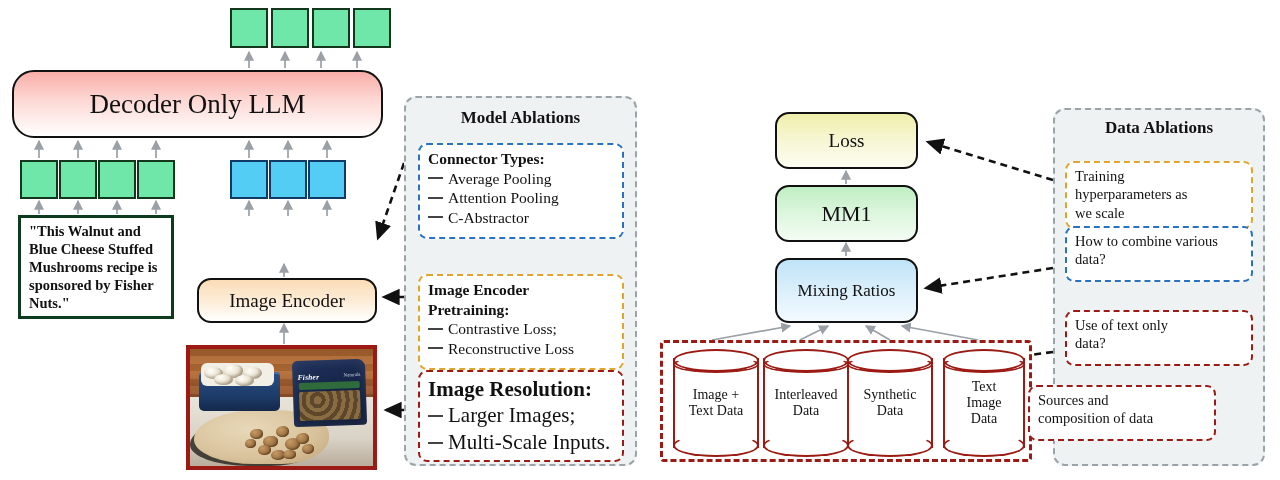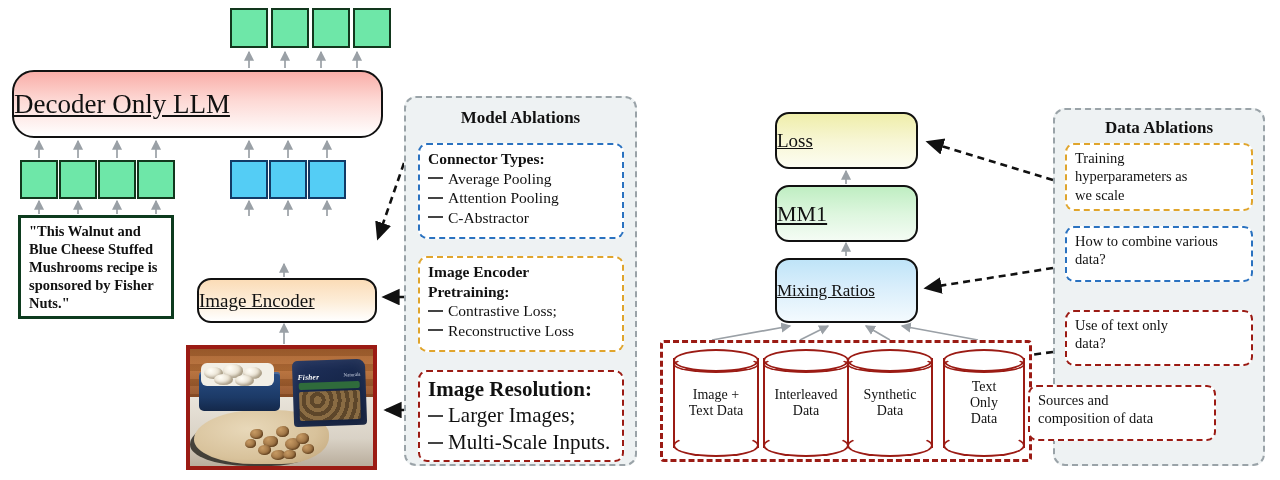--- a/index.html
+++ b/index.html
@@ -7,22 +7,22 @@
        font-family:"Liberation Serif","DejaVu Serif",serif;}
   #stage{position:relative;width:1280px;height:480px;background:#fff;}
 
   
   .tok{position:absolute;box-sizing:border-box;}
   .tok-green{background:#6ee7a8;border:2px solid #12371d;}
   .tok-blue{background:#54cdf5;border:2px solid #123a66;}
 
   
   .blk{position:absolute;box-sizing:border-box;border:2px solid #111;
-       border-radius:14px;display:flex;align-items:center;justify-content:flex-start;
-       text-align:center;color:#111;text-decoration:underline;}
+       border-radius:14px;display:flex;align-items:center;justify-content:center;
+       text-align:center;color:#111;}
   .blk.llm{border-radius:22px;font-size:27px;
        background:linear-gradient(180deg,#f9aea8 0%,#fdd9d5 45%,#ffffff 100%);}
   .blk.vl{font-size:19px;
        background:linear-gradient(180deg,#dfeaf7 0%,#eef4fb 50%,#ffffff 100%);}
   .blk.ie{font-size:19px;
        background:linear-gradient(180deg,#fbdcb7 0%,#fdeeda 55%,#ffffff 100%);}
   .blk.loss{font-size:19px;
        background:linear-gradient(180deg,#efeeaa 0%,#f7f6d4 50%,#fdfdf2 100%);}
   .blk.mm1{font-size:22px;
        background:linear-gradient(180deg,#bfeec2 0%,#ddf6de 50%,#f4fcf4 100%);}
@@ -74,21 +74,21 @@
 
   
   .panel{position:absolute;box-sizing:border-box;border:2px dashed #9aa3a8;
        border-radius:12px;background:#eef2f3;}
   .panel-title{position:absolute;left:0;right:0;text-align:center;
        font-weight:700;font-size:17px;color:#111;}
 
   .card{position:absolute;box-sizing:border-box;border-radius:9px;background:#fff;
        padding:4px 8px;line-height:1.26;color:#111;}
   .card.blue{border:2.5px dashed #2a72c0;}
-  .card.orange{border:2.5px dashed #e0a52c;}
+  .card.orange{border:2.5px dashed #e0a52c;margin-top:18px;}
   .card.red{border:2.5px dashed #9b1b14;}
   .card .hd{font-weight:700;}
   .card .li{white-space:nowrap;}
   .dash{display:inline-block;width:15px;border-top:2px solid #444;
        vertical-align:middle;margin-right:5px;margin-bottom:3px;}
 
   
   .datacont{position:absolute;box-sizing:border-box;border:3px dashed #9b1b14;
        border-radius:4px;background:#fff;}
 
@@ -310,21 +310,21 @@
       </div>
     </div>
 
     <div class="cyl" style="left:280px;top:6px;width:82px;height:108px;">
       <div class="body"></div>
         <div class="top"></div>
         <div class="band"></div>
         <div class="bot"></div>
       <div class="lab">
         <div>Text</div>
-        <div>Only</div>
+        <div>Image</div>
         <div>Data</div>
       </div>
     </div>
   </div>
 
   <div class="panel" style="left:1053px;top:108px;width:212px;height:358px;">
     <div class="panel-title" style="top:8px;">Data Ablations</div>
   </div>
 
   <div class="card orange" style="left:1065px;top:143px;width:188px;height:68px;font-size:14.5px;">

